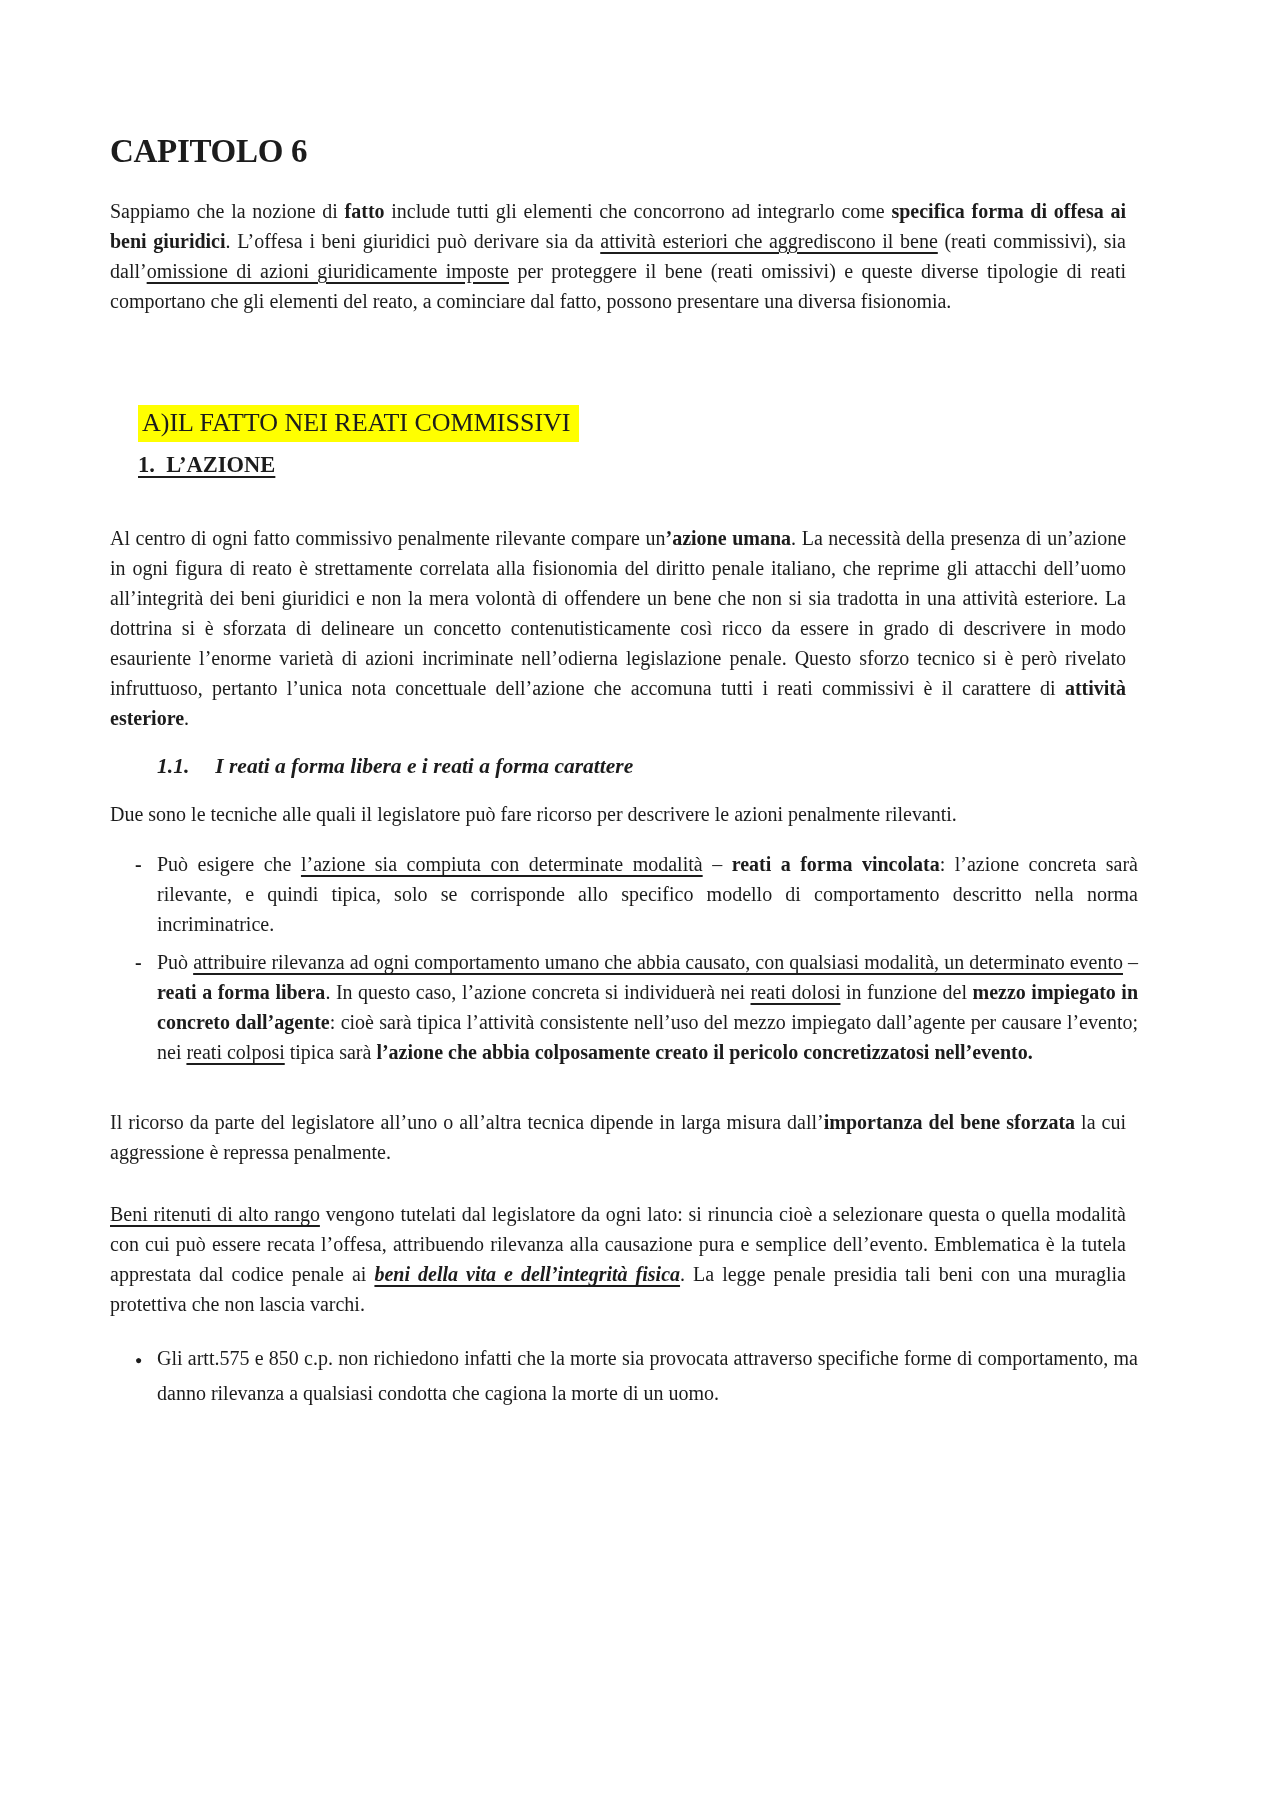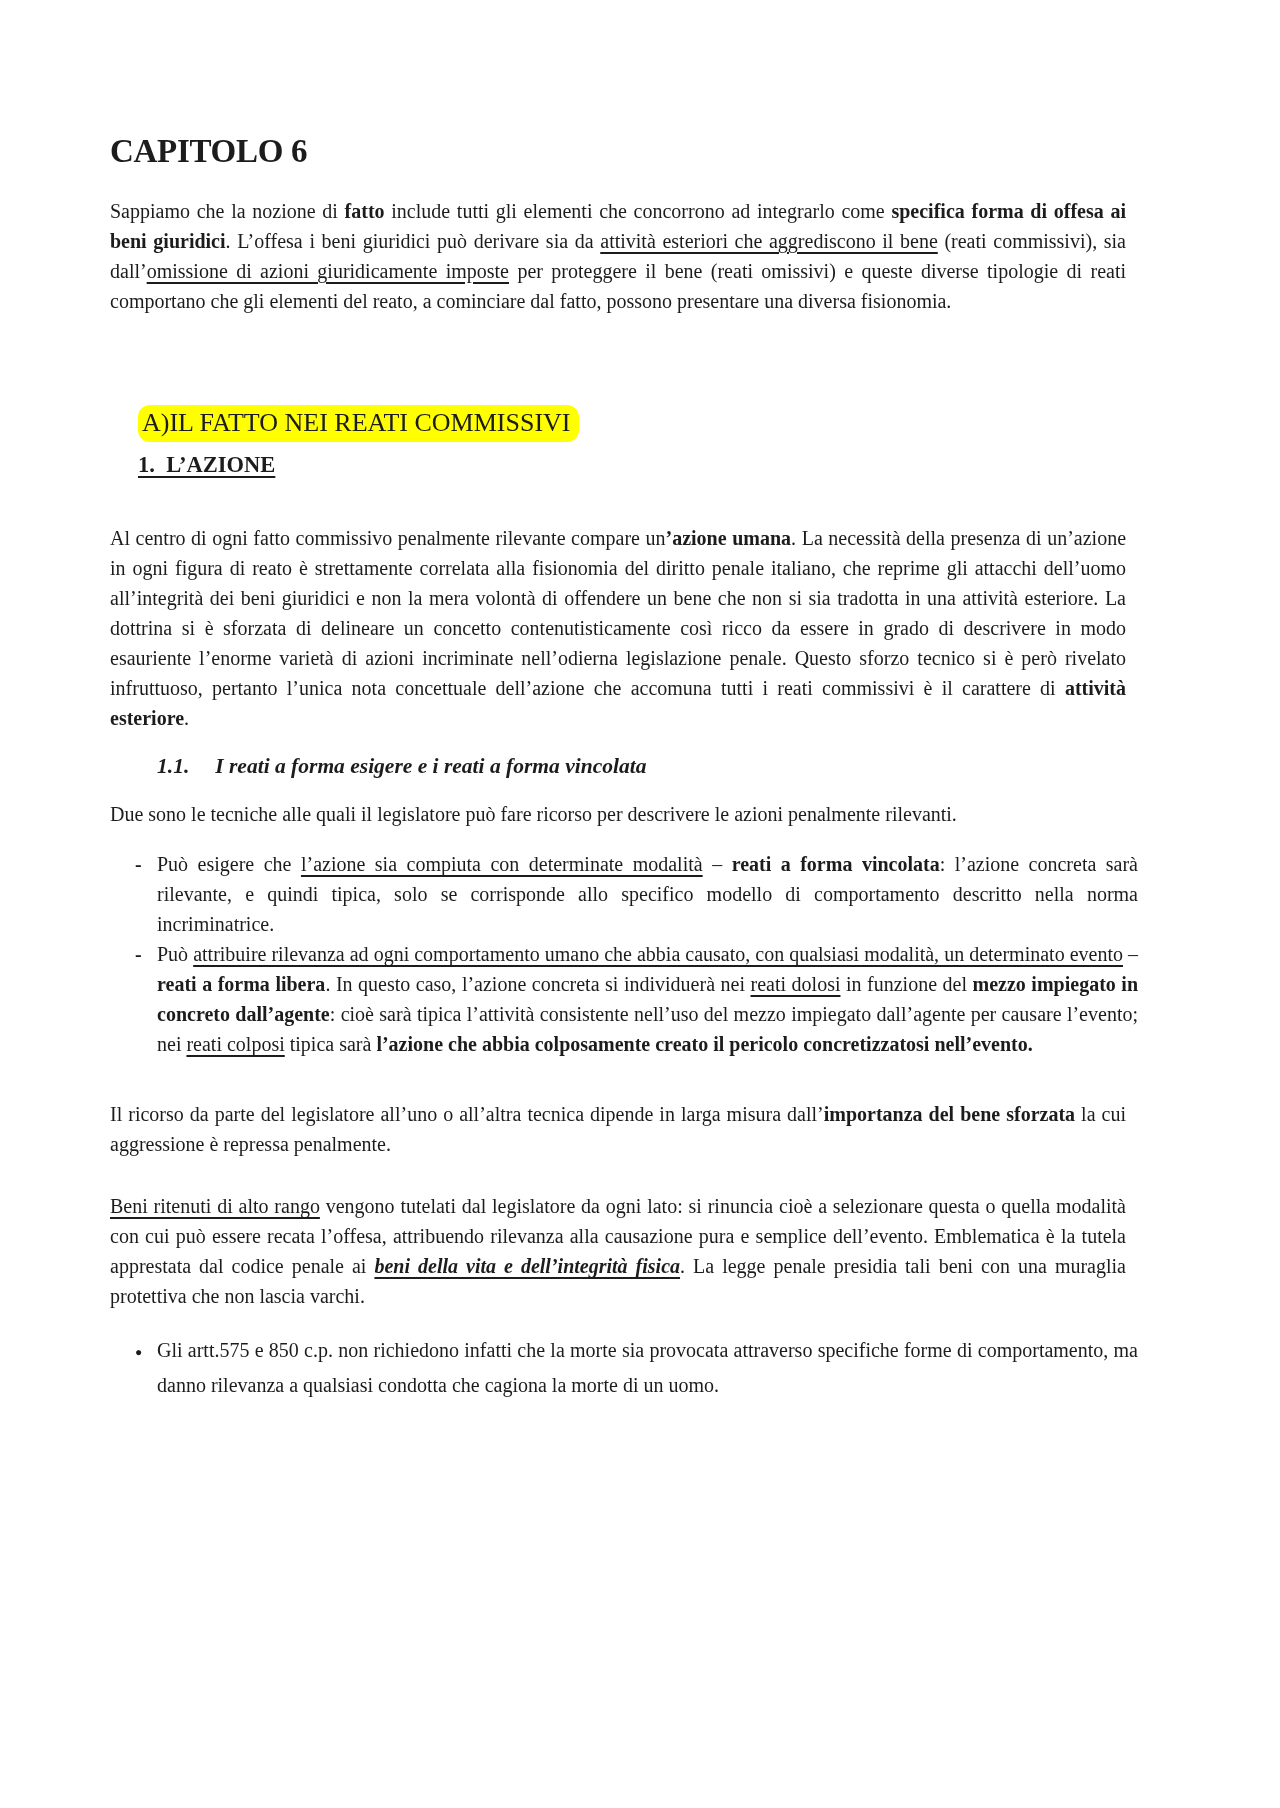--- a/index.html
+++ b/index.html
@@ -67,46 +67,45 @@
     line-height: 30px;
   }
   .bullet .list-item { line-height: 35px; }
   .marker {
     position: absolute;
     left: 25px;
     top: 0;
   }
   .dash .marker { font-weight: 700; }
   .bullet .marker { font-size: 12px; top: 2px; }
-  .li-body { text-align: justify; }
+  .li-body { text-align: justify; margin-top: 8px; }
   .b { font-weight: 700; }
   .i { font-style: italic; }
   .u {
     text-decoration: underline;
     text-underline-offset: 4px;
     text-decoration-thickness: 1.5px;
   }
   .hl {
     padding: 3px 8px 5px 4px;
     box-decoration-break: clone;
-    border-radius: 12px;
     -webkit-box-decoration-break: clone;
   }
   .gap { display: inline-block; }
 </style>
 </head>
 <body style="background: rgb(255, 255, 255); color: rgb(28, 28, 28);">
 
 <div class="doc" id="doc" data-name="document-page">
     <div class="h1" data-name="chapter-title">CAPITOLO 6</div>
     <div class="p" data-name="intro-paragraph"><span data-name="text-run">Sappiamo che la nozione di </span><span data-name="text-run" class="b">fatto</span><span data-name="text-run"> include tutti gli elementi che concorrono ad integrarlo come </span><span data-name="text-run" class="b">specifica forma di offesa ai beni giuridici</span><span data-name="text-run">. L’offesa i beni giuridici può derivare sia da </span><span data-name="text-run" class="u">attività esteriori che aggrediscono il bene</span><span data-name="text-run"> (reati commissivi), sia dall’</span><span data-name="text-run" class="u">omissione di azioni giuridicamente imposte</span><span data-name="text-run"> per proteggere il bene (reati omissivi) e queste diverse tipologie di reati comportano che gli elementi del reato, a cominciare dal fatto, possono presentare una diversa fisionomia.</span></div>
     <div class="h3" data-name="section-a-heading"><span data-name="text-run" class="hl" style="background-color: rgb(255, 255, 0);">A)IL FATTO NEI REATI COMMISSIVI</span></div>
     <div class="h4" data-name="section-1-heading"><span data-name="text-run" class="b u">1.&nbsp; L’AZIONE</span></div>
     <div class="p" data-name="azione-paragraph"><span data-name="text-run">Al centro di ogni fatto commissivo penalmente rilevante compare un</span><span data-name="text-run" class="b">’azione umana</span><span data-name="text-run">. La necessità della presenza di un’azione in ogni figura di reato è strettamente correlata alla fisionomia del diritto penale italiano, che reprime gli attacchi dell’uomo all’integrità dei beni giuridici e non la mera volontà di offendere un bene che non si sia tradotta in una attività esteriore. La dottrina si è sforzata di delineare un concetto contenutisticamente così ricco da essere in grado di descrivere in modo esauriente l’enorme varietà di azioni incriminate nell’odierna legislazione penale. Questo sforzo tecnico si è però rivelato infruttuoso, pertanto l’unica nota concettuale dell’azione che accomuna tutti i reati commissivi è il carattere di </span><span data-name="text-run" class="b">attività esteriore</span><span data-name="text-run">.</span></div>
-    <div class="h5" data-name="subsection-1-1-heading"><span data-name="text-run" class="b i">1.1.</span><span class="gap" data-name="heading-gap" style="width: 26px;"></span><span data-name="text-run" class="b i">I reati a forma esigere e i reati a forma vincolata</span></div>
+    <div class="h5" data-name="subsection-1-1-heading"><span data-name="text-run" class="b i">1.1.</span><span class="gap" data-name="heading-gap" style="width: 26px;"></span><span data-name="text-run" class="b i">I reati a forma libera e i reati a forma carattere</span></div>
     <div class="p" data-name="tecniche-paragraph"><span data-name="text-run">Due sono le tecniche alle quali il legislatore può fare ricorso per descrivere le azioni penalmente rilevanti.</span></div>
     <div class="list dash" data-name="dash-list">
       <div class="list-item" data-name="list-item">
         <span class="marker" data-name="dash-marker">-</span>
         <div class="li-body" data-name="list-item-text"><span data-name="text-run">Può esigere che </span><span data-name="text-run" class="u">l’azione sia compiuta con determinate modalità</span><span data-name="text-run"> – </span><span data-name="text-run" class="b">reati a forma vincolata</span><span data-name="text-run">: l’azione concreta sarà rilevante, e quindi tipica, solo se corrisponde allo specifico modello di comportamento descritto nella norma incriminatrice.</span></div>
       </div>
       <div class="list-item" data-name="list-item">
         <span class="marker" data-name="dash-marker">-</span>
         <div class="li-body" data-name="list-item-text"><span data-name="text-run">Può </span><span data-name="text-run" class="u">attribuire rilevanza ad ogni comportamento umano che abbia causato, con qualsiasi modalità, un determinato evento</span><span data-name="text-run"> – </span><span data-name="text-run" class="b">reati a forma libera</span><span data-name="text-run">. In questo caso, l’azione concreta si individuerà nei </span><span data-name="text-run" class="u">reati dolosi</span><span data-name="text-run"> in funzione del </span><span data-name="text-run" class="b">mezzo impiegato in concreto dall’agente</span><span data-name="text-run">: cioè sarà tipica l’attività consistente nell’uso del mezzo impiegato dall’agente per causare l’evento; nei </span><span data-name="text-run" class="u">reati colposi</span><span data-name="text-run"> tipica sarà </span><span data-name="text-run" class="b">l’azione che abbia colposamente creato il pericolo concretizzatosi nell’evento.</span></div>
       </div>

